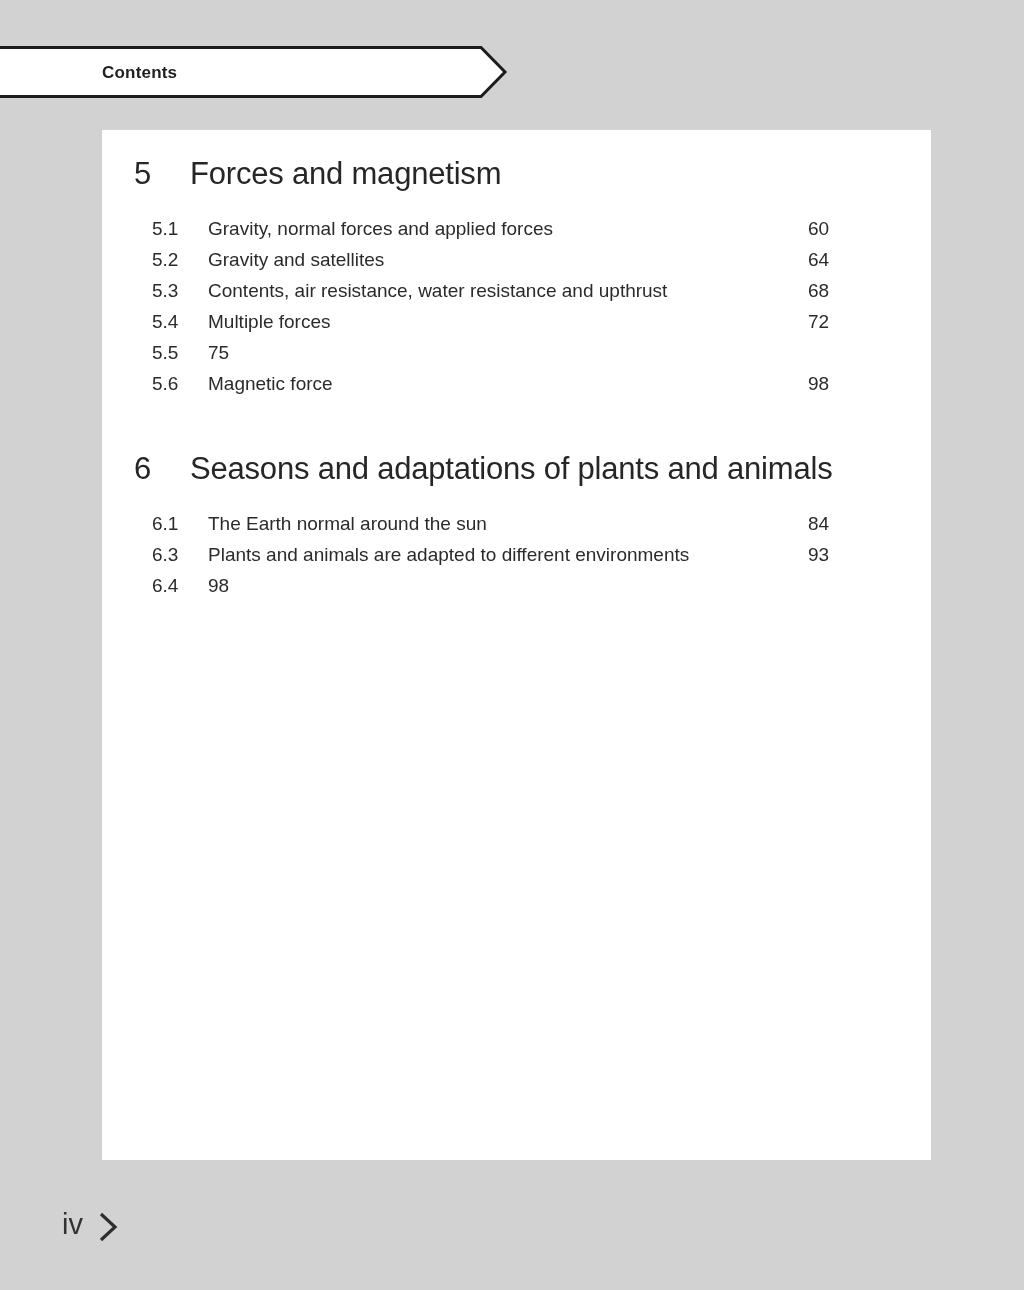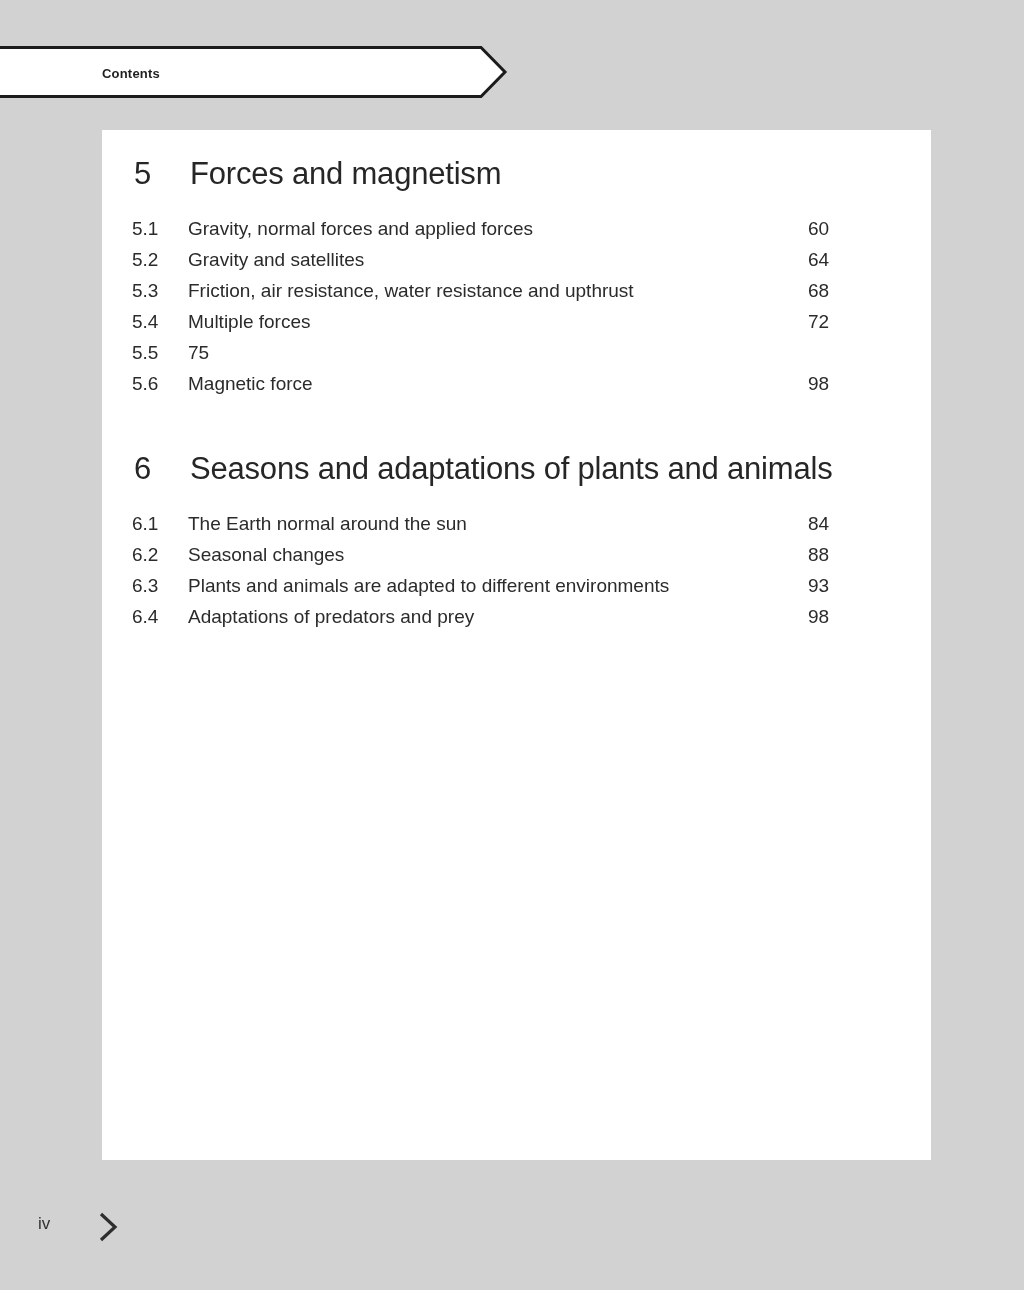--- a/index.html
+++ b/index.html
@@ -26,21 +26,21 @@
     left: 0; top: 0;
     display: block;
   }
   .banner-label {
     position: absolute;
     left: 102px;
     top: 0;
     height: 58px;
     display: flex;
     align-items: center;
-    font-size: 13px;
+    font-size: 17px;
     font-weight: 700;
     letter-spacing: 0.2px;
     color: #1f1f1f;
   }
 
   
   .panel {
     position: absolute;
     left: 102px;
     top: 130px;
@@ -64,21 +64,21 @@
     color: #262626;
     letter-spacing: -0.2px;
   }
   .chapter-number {
     flex: none;
     width: 56px;
     padding-left: 3px;
   }
   .chapter-title { flex: 1; }
 
-  .rows { margin-top: 17px; }
+  .rows { margin-top: 17px; margin-left: 20px; }
   .row {
     display: flex;
     font-size: 19px;
     line-height: 31px;
     color: #2b2b2b;
   }
   .row-number {
     flex: none;
     width: 56px;
     padding-left: 1px;
@@ -86,23 +86,23 @@
   .row-title { flex: 1; }
   .row-page {
     flex: none;
     width: 48px;
     text-align: left;
   }
 
   
   .footer-page {
     position: absolute;
-    left: 38px;
+    left: 62px;
     top: 1207px;
-    font-size: 17px;
+    font-size: 29px;
     line-height: 34px;
     color: #333333;
   }
   .footer-next {
     position: absolute;
     left: 95px;
     top: 1210px;
     width: 26px;
     height: 34px;
     cursor: pointer;
@@ -134,21 +134,21 @@
           </div>
 
           <div class="row">
             <span class="row-number">5.2</span>
             <span class="row-title">Gravity and satellites</span>
             <span class="row-page">64</span>
           </div>
 
           <div class="row">
             <span class="row-number">5.3</span>
-            <span class="row-title">Friction, air resistance, water resistance and upthrust</span>
+            <span class="row-title">Contents, air resistance, water resistance and upthrust</span>
             <span class="row-page">68</span>
           </div>
 
           <div class="row">
             <span class="row-number">5.4</span>
             <span class="row-title">Multiple forces</span>
             <span class="row-page">72</span>
           </div>
 
           <div class="row">
@@ -170,35 +170,29 @@
         <span class="chapter-title">Seasons and adaptations of plants and animals</span>
       </div>
       <div class="rows">
 
           <div class="row">
             <span class="row-number">6.1</span>
             <span class="row-title">The Earth normal around the sun</span>
             <span class="row-page">84</span>
           </div>
 
-          <div class="row">
-            <span class="row-number">6.2</span>
-            <span class="row-title">Seasonal changes</span>
-            <span class="row-page">88</span>
-          </div>
 
           <div class="row">
             <span class="row-number">6.3</span>
             <span class="row-title">Plants and animals are adapted to different environments</span>
             <span class="row-page">93</span>
           </div>
 
           <div class="row">
             <span class="row-number">6.4</span>
-            <span class="row-title">Adaptations of predators and prey</span>
             <span class="row-page">98</span>
           </div>
         </div>
     </div>
   </div>
 
 <div class="footer-page">iv</div>
 
 <svg class="footer-next" viewBox="0 0 26 34">
   <polyline points="6,4 20,17 6,30" fill="none" stroke="#2e2e2e" stroke-width="3.2" stroke-linecap="butt" stroke-linejoin="miter"></polyline>

